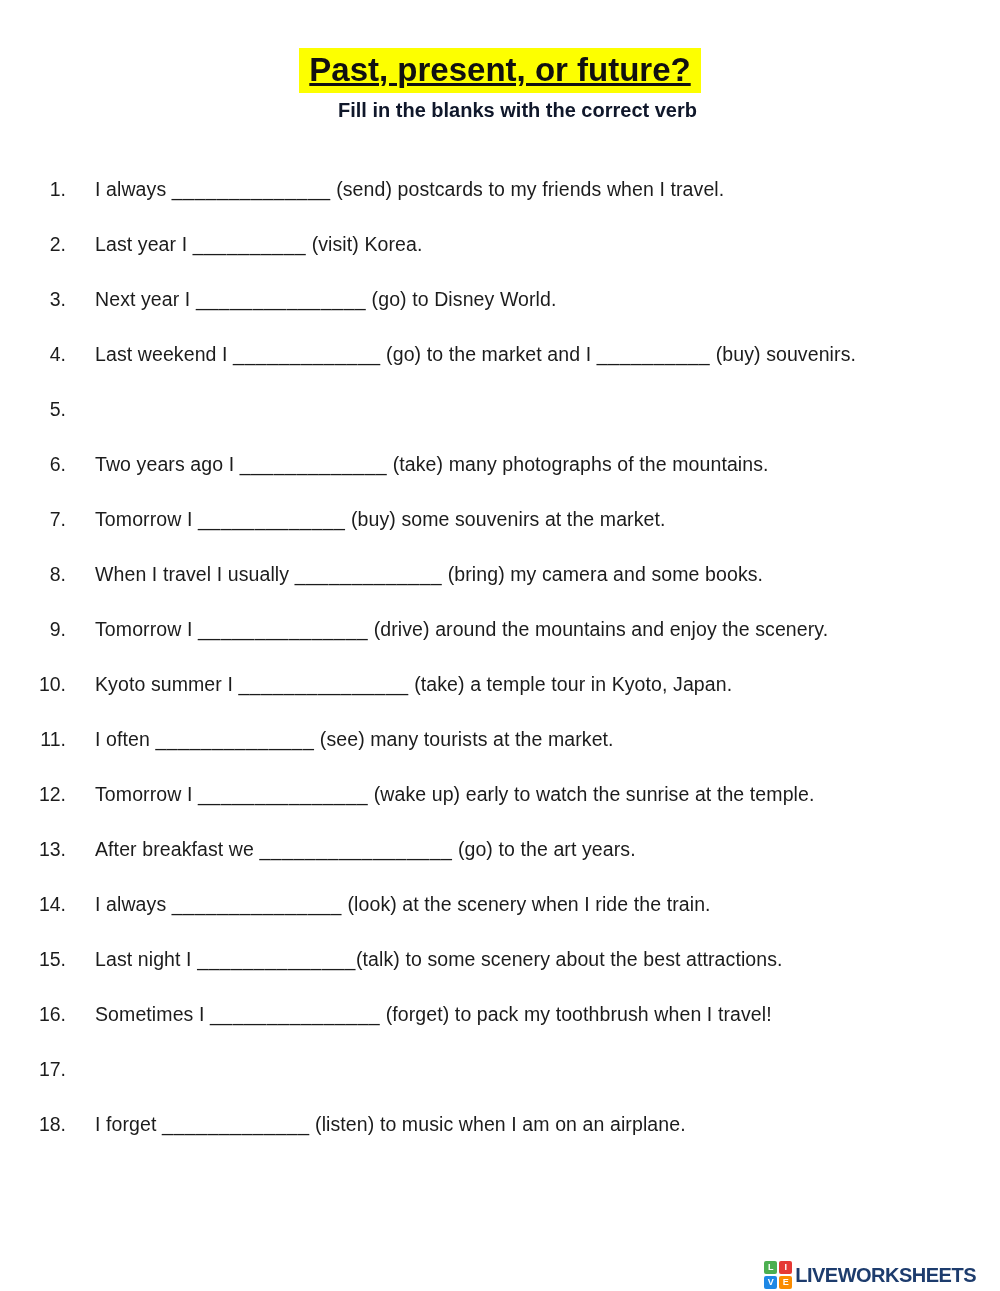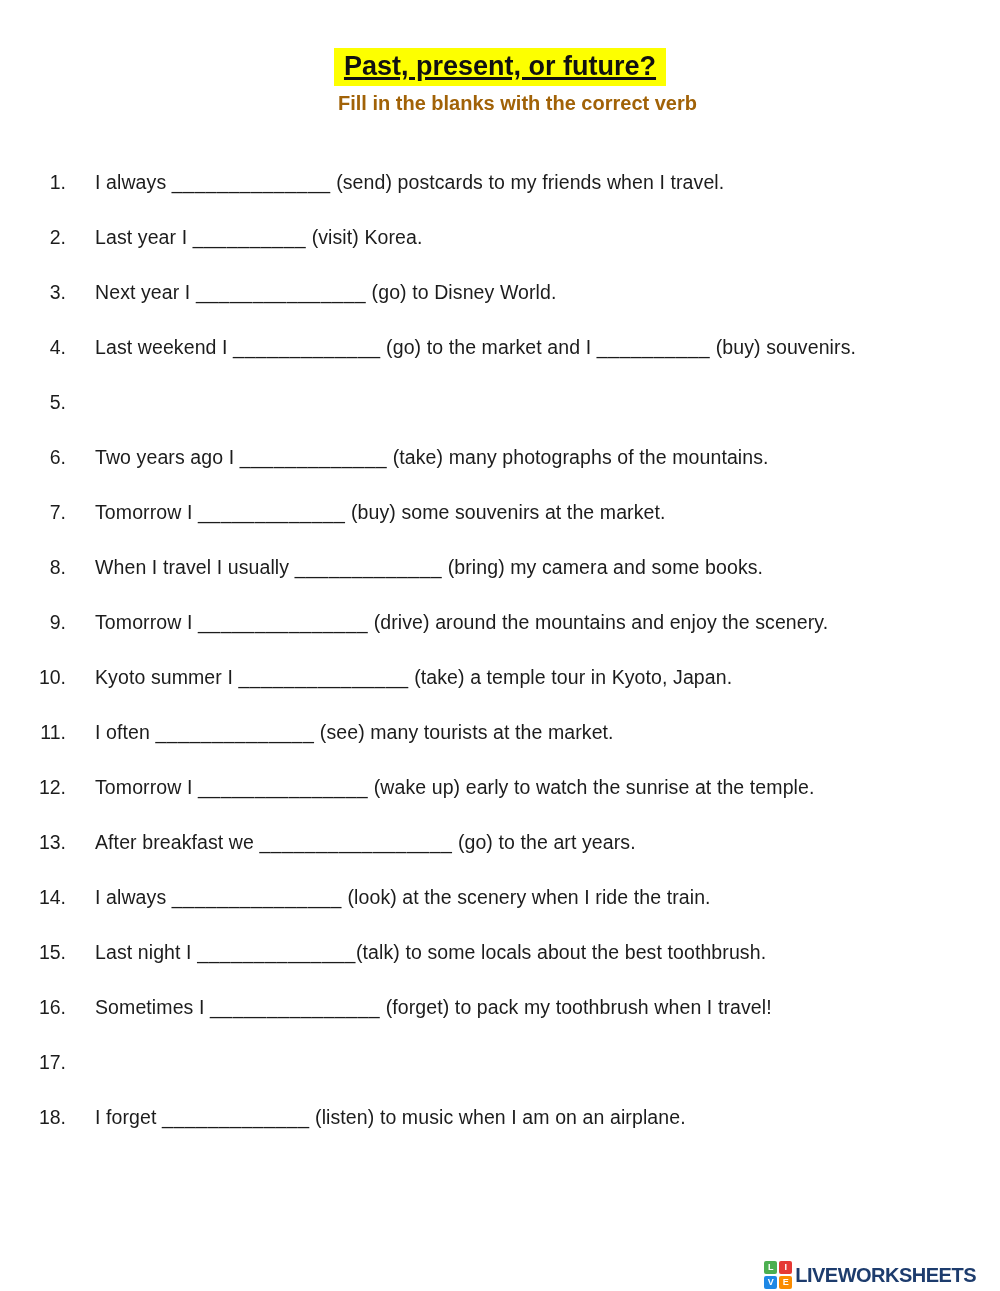--- a/index.html
+++ b/index.html
@@ -8,34 +8,34 @@
     height: 1291px;
     background: #ffffff;
     font-family: "Liberation Sans", "DejaVu Sans", sans-serif;
     color: #1c1c1c;
     position: relative;
     overflow: hidden;
   }
   .header { text-align: center; padding-top: 48px; }
   .title {
     display: inline-block;
-    font-size: 27px;
+    font-size: 33px;
     font-weight: bold;
     background: #fdff00;
     padding: 3px 10px 4px 10px;
     text-decoration: underline;
     text-decoration-thickness: 2.5px;
     color: #111;
     margin: 0;
   }
   .subtitle {
     font-size: 20px;
     font-weight: bold;
     margin: 6px 0 0 0;
-    color: #a16207;
+    color: #0f172a;
     padding-left: 35px;
   }
   .questions {
     list-style: none;
     margin: 40px 0 0 0;
     padding: 0;
     font-size: 19.5px;
   }
   .q-row {
     display: flex;
@@ -145,21 +145,21 @@
     <li class="q-row">
       <span class="q-num">13.</span>
       <div class="q-text"><span>After breakfast we </span><span class="blank">_________________</span><span> (go) to the art years.</span></div>
     </li>
     <li class="q-row">
       <span class="q-num">14.</span>
       <div class="q-text"><span>I always </span><span class="blank">_______________</span><span> (look) at the scenery when I ride the train.</span></div>
     </li>
     <li class="q-row">
       <span class="q-num">15.</span>
-      <div class="q-text"><span>Last night I </span><span class="blank">______________</span><span>(talk) to some locals about the best toothbrush.</span></div>
+      <div class="q-text"><span>Last night I </span><span class="blank">______________</span><span>(talk) to some scenery about the best attractions.</span></div>
     </li>
     <li class="q-row">
       <span class="q-num">16.</span>
       <div class="q-text"><span>Sometimes I </span><span class="blank">_______________</span><span> (forget) to pack my toothbrush when I travel!</span></div>
     </li>
     <li class="q-row">
       <span class="q-num">17.</span>
     </li>
     <li class="q-row">
       <span class="q-num">18.</span>

